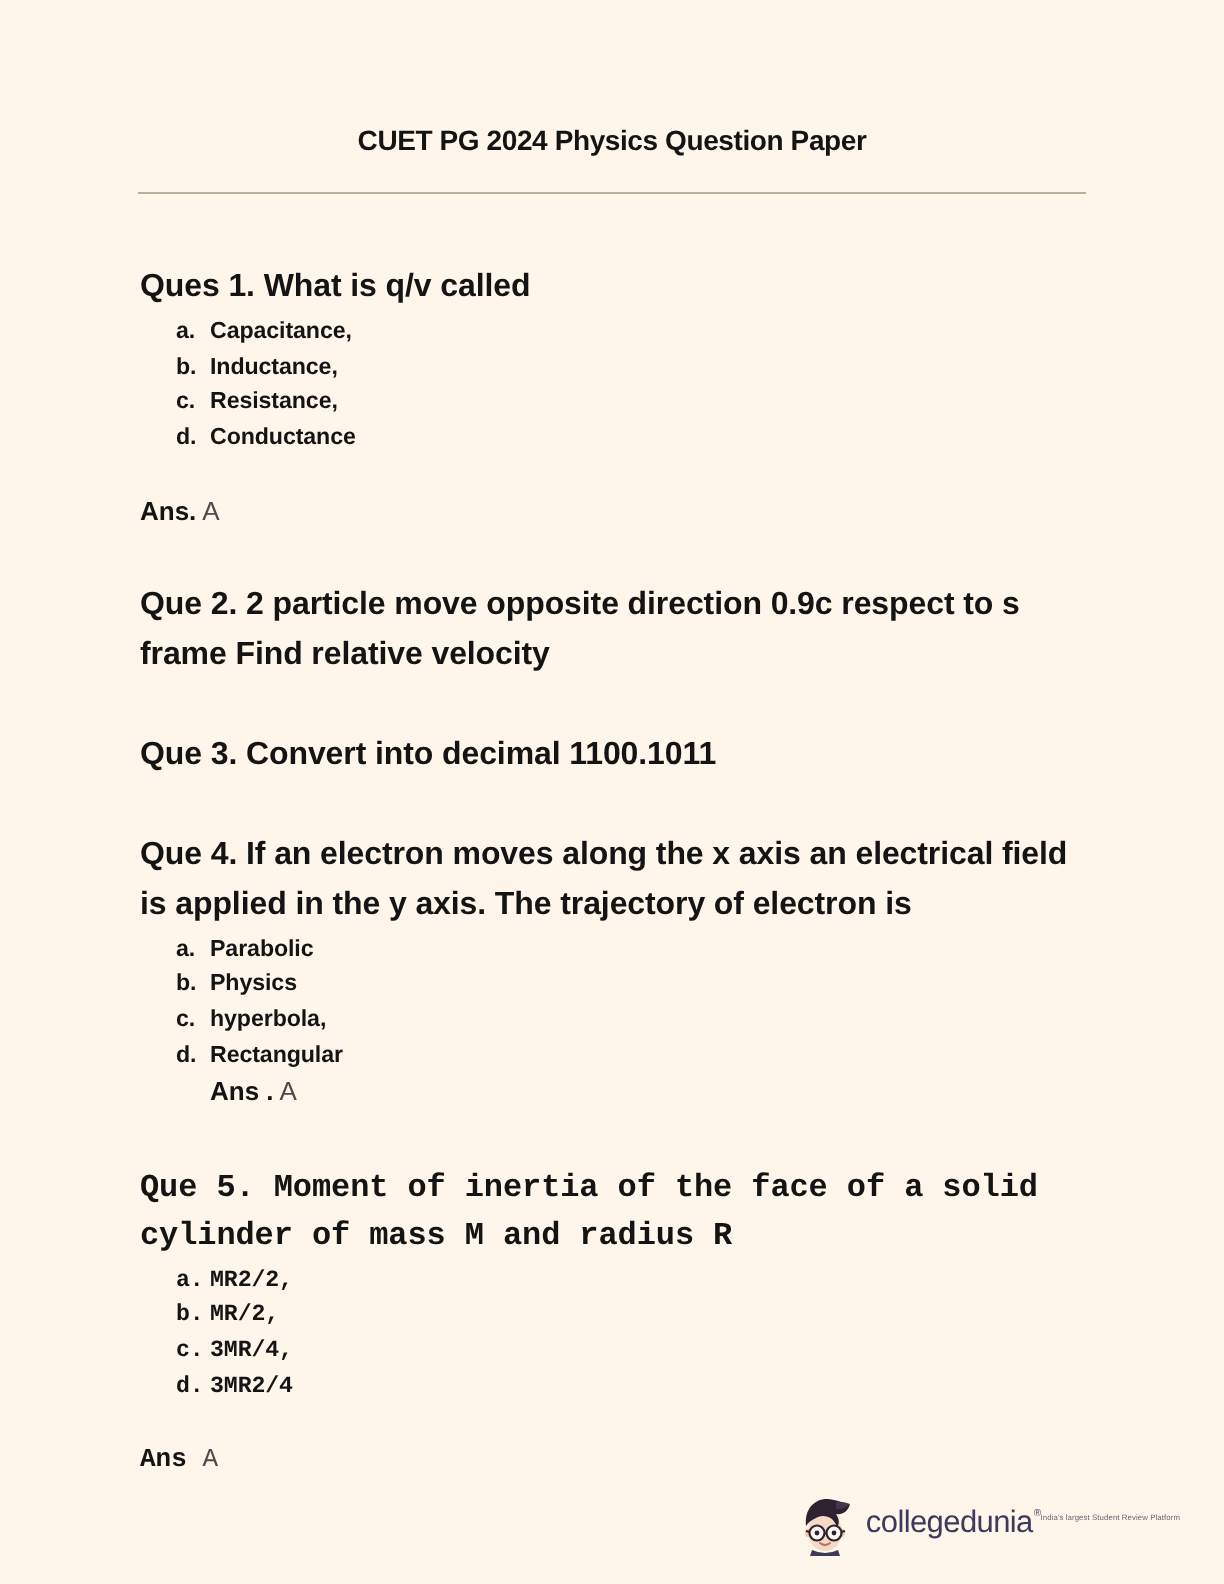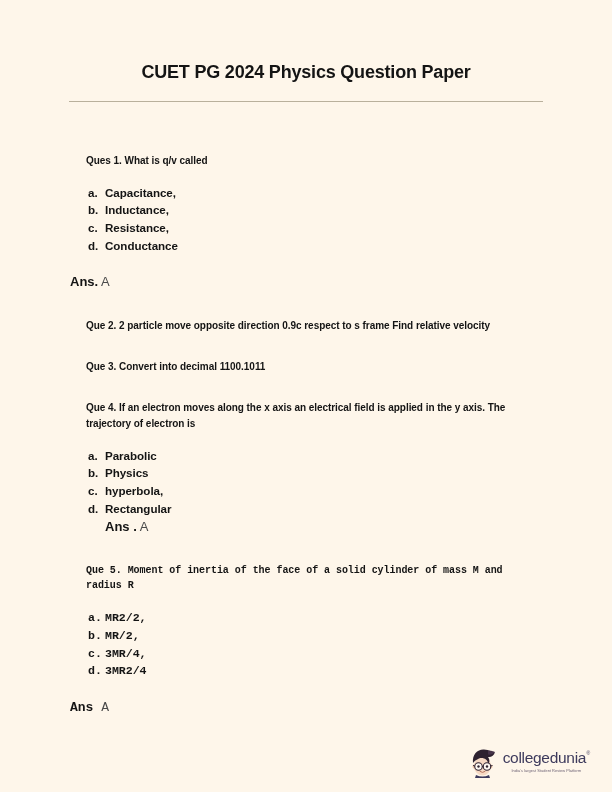--- a/index.html
+++ b/index.html
@@ -22,21 +22,21 @@
     height: 792px;
     box-sizing: border-box;
   }
 
   
   .doc-header {
     padding-top: 62px;
     text-align: center;
   }
   .doc-title {
-    font-size: 18px;
+    font-size: 14px;
     font-weight: bold;
     letter-spacing: -0.2px;
     color: #141414;
     margin: 0;
     line-height: 1.2;
   }
   .title-rule {
     width: 474px;
     height: 1px;
     background: #b9b09c;
@@ -51,25 +51,25 @@
 
   .qblock {
     margin-bottom: 26px;
   }
   .qblock:last-of-type {
     margin-bottom: 0;
     font-family: Liberation Mono, monospace;
   }
 
   .qtext {
-    font-size: 10px;
+    font-size: 16px;
     font-weight: bold;
     line-height: 1.52;
     color: #141414;
-    margin: 16px;
+    margin: 0;
     letter-spacing: -0.05px;
   }
 
   .options {
     list-style: none;
     margin: 1px 0 0 0;
     padding: 0 0 0 18px;
   }
   .options li {
     font-size: 11.6px;
@@ -116,24 +116,23 @@
     align-items: center;
     gap: 5px;
   }
   .brand-mark {
     width: 30px;
     height: 32px;
     flex: 0 0 auto;
   }
   .brand-text {
     display: flex;
-    flex-direction: column;
+    flex-direction: row;
     justify-content: center;
     padding-bottom: 1px;
-    align-items: center;
   }
   .brand-word {
     font-size: 15.5px;
     font-weight: normal;
     color: #3d3a5c;
     letter-spacing: -0.3px;
     line-height: 1;
     white-space: nowrap;
     display: flex;
     align-items: flex-start;

